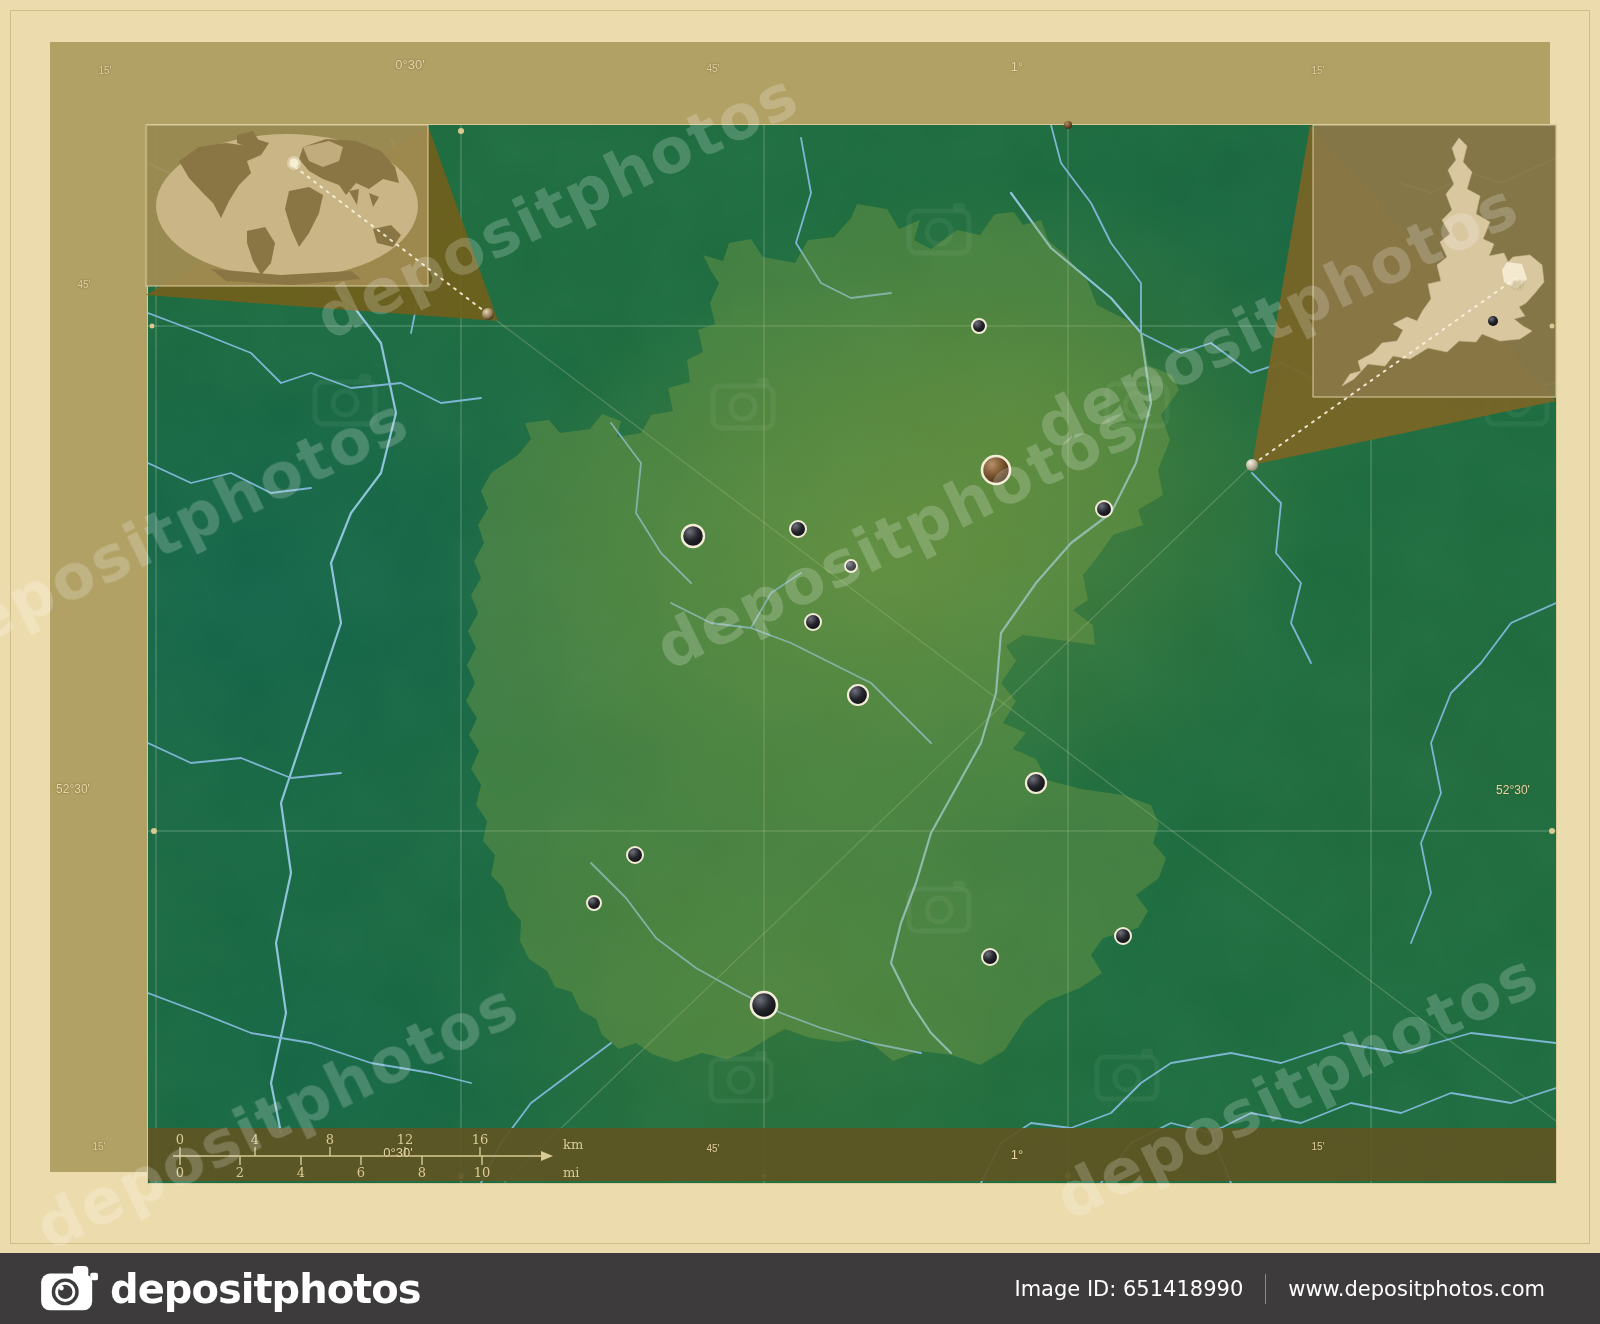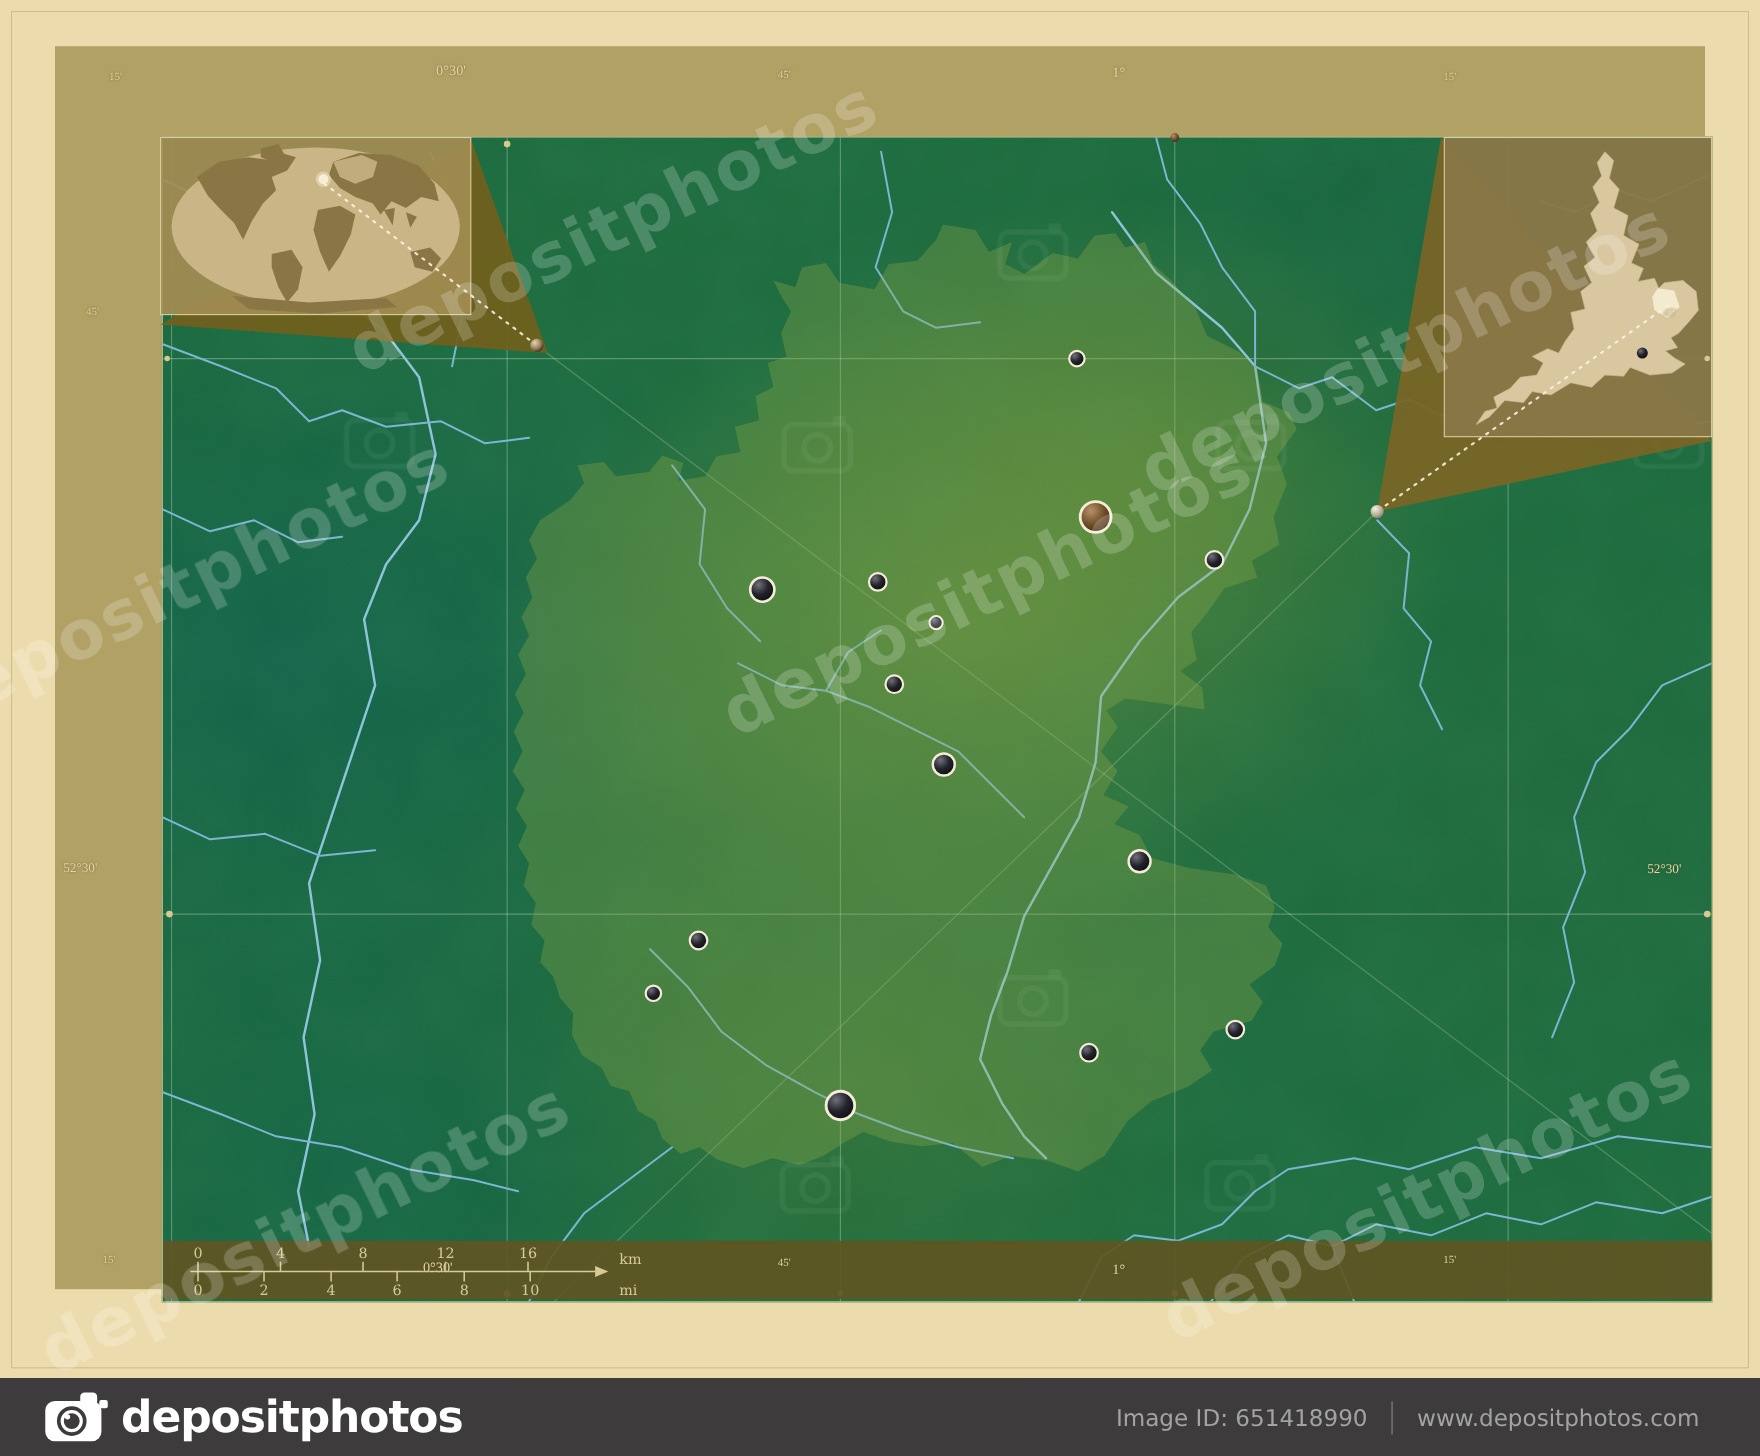--- a/index.html
+++ b/index.html
@@ -14,31 +14,31 @@
             background-image:
               radial-gradient(620px 420px at 52% 42%, rgba(120,150,58,0.50), rgba(120,150,58,0) 70%),
               radial-gradient(500px 350px at 62% 28%, rgba(90,130,50,0.45), rgba(90,130,50,0) 70%),
               radial-gradient(480px 380px at 45% 82%, rgba(80,125,52,0.40), rgba(80,125,52,0) 70%),
               radial-gradient(700px 500px at 8% 45%, rgba(10,92,88,0.50), rgba(10,92,88,0) 72%),
               radial-gradient(520px 420px at 12% 88%, rgba(12,95,80,0.45), rgba(12,95,80,0) 70%),
               radial-gradient(600px 300px at 90% 10%, rgba(16,90,70,0.40), rgba(16,90,70,0) 75%),
               radial-gradient(500px 400px at 92% 60%, rgba(40,105,60,0.35), rgba(40,105,60,0) 70%);}
   .map-svg{position:absolute;left:-97px;top:-82px;}
   .glabel{position:absolute;transform:translate(-50%,-50%);
-          font-family:Liberation Serif, serif;color:#e6d6a6;font-size:13px;
+          font-family:Liberation Sans, sans-serif;color:#e6d6a6;font-size:13px;
           text-shadow:0 0 2px rgba(70,58,20,0.6);white-space:nowrap;}
   .glabel.sm{font-size:10px;color:#dfcf9d;}
   .wm{position:absolute;font-family:"DejaVu Sans",sans-serif;font-weight:bold;
       font-size:62px;letter-spacing:2px;color:rgba(255,255,255,0.20);
       transform:rotate(-26deg);transform-origin:left center;white-space:nowrap;pointer-events:none;}
   .footer{position:absolute;left:0;bottom:0;width:1600px;height:71px;background:#3d3b3c;
           display:flex;align-items:center;}
   .brand{display:flex;align-items:center;margin-left:40px;}
   .brand-text{color:#ffffff;font-weight:bold;font-size:40px;letter-spacing:-1px;margin-left:8px;}
-  .footer-right{margin-left:auto;margin-right:55px;display:flex;align-items:center;color:#a3a3a3;
+  .footer-right{margin-left:auto;margin-right:55px;display:flex;align-items:center;color:#ffffff;
                 font-size:21px;}
   .footer-sep{width:1px;height:30px;background:#8a8889;margin:0 22px;}
 </style>
 </head>
 <body>
 
 <div class="canvas">
   <div class="outer-line"></div>
 
   <div class="photo">

